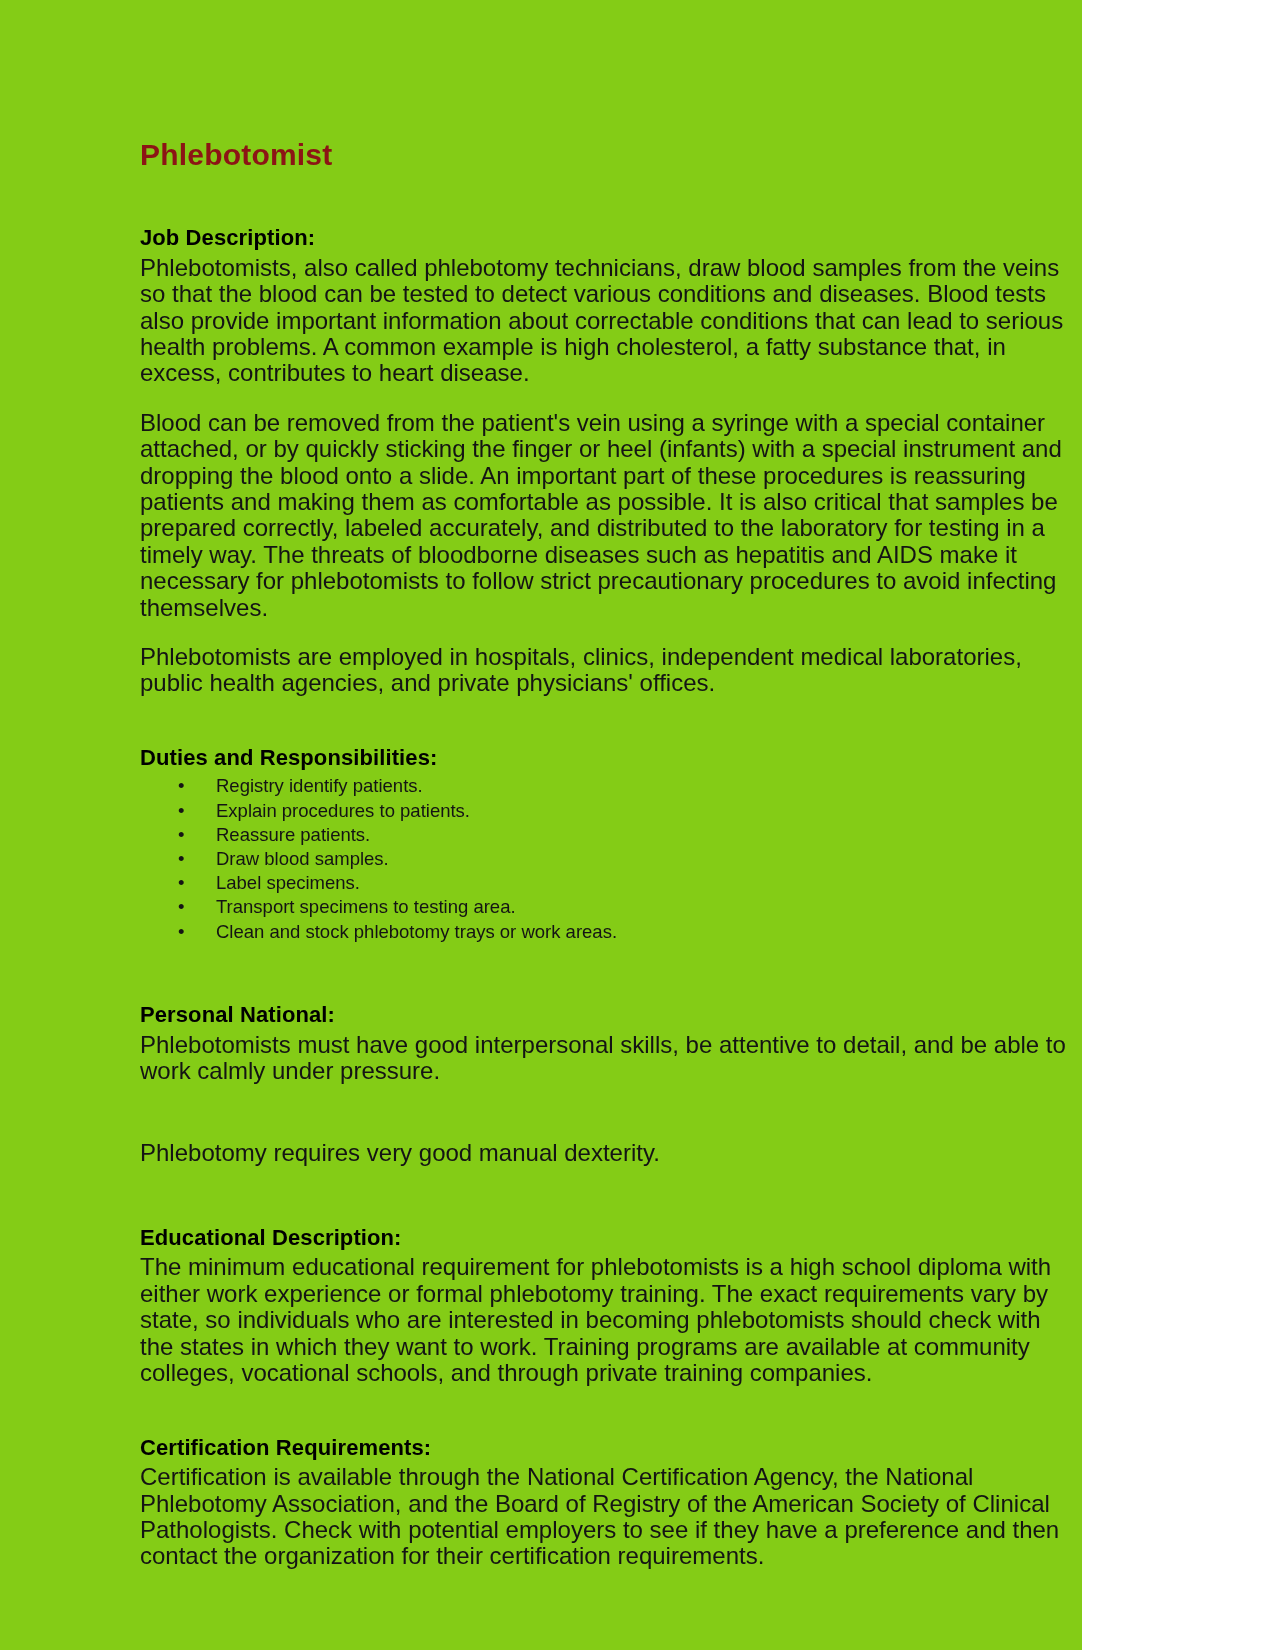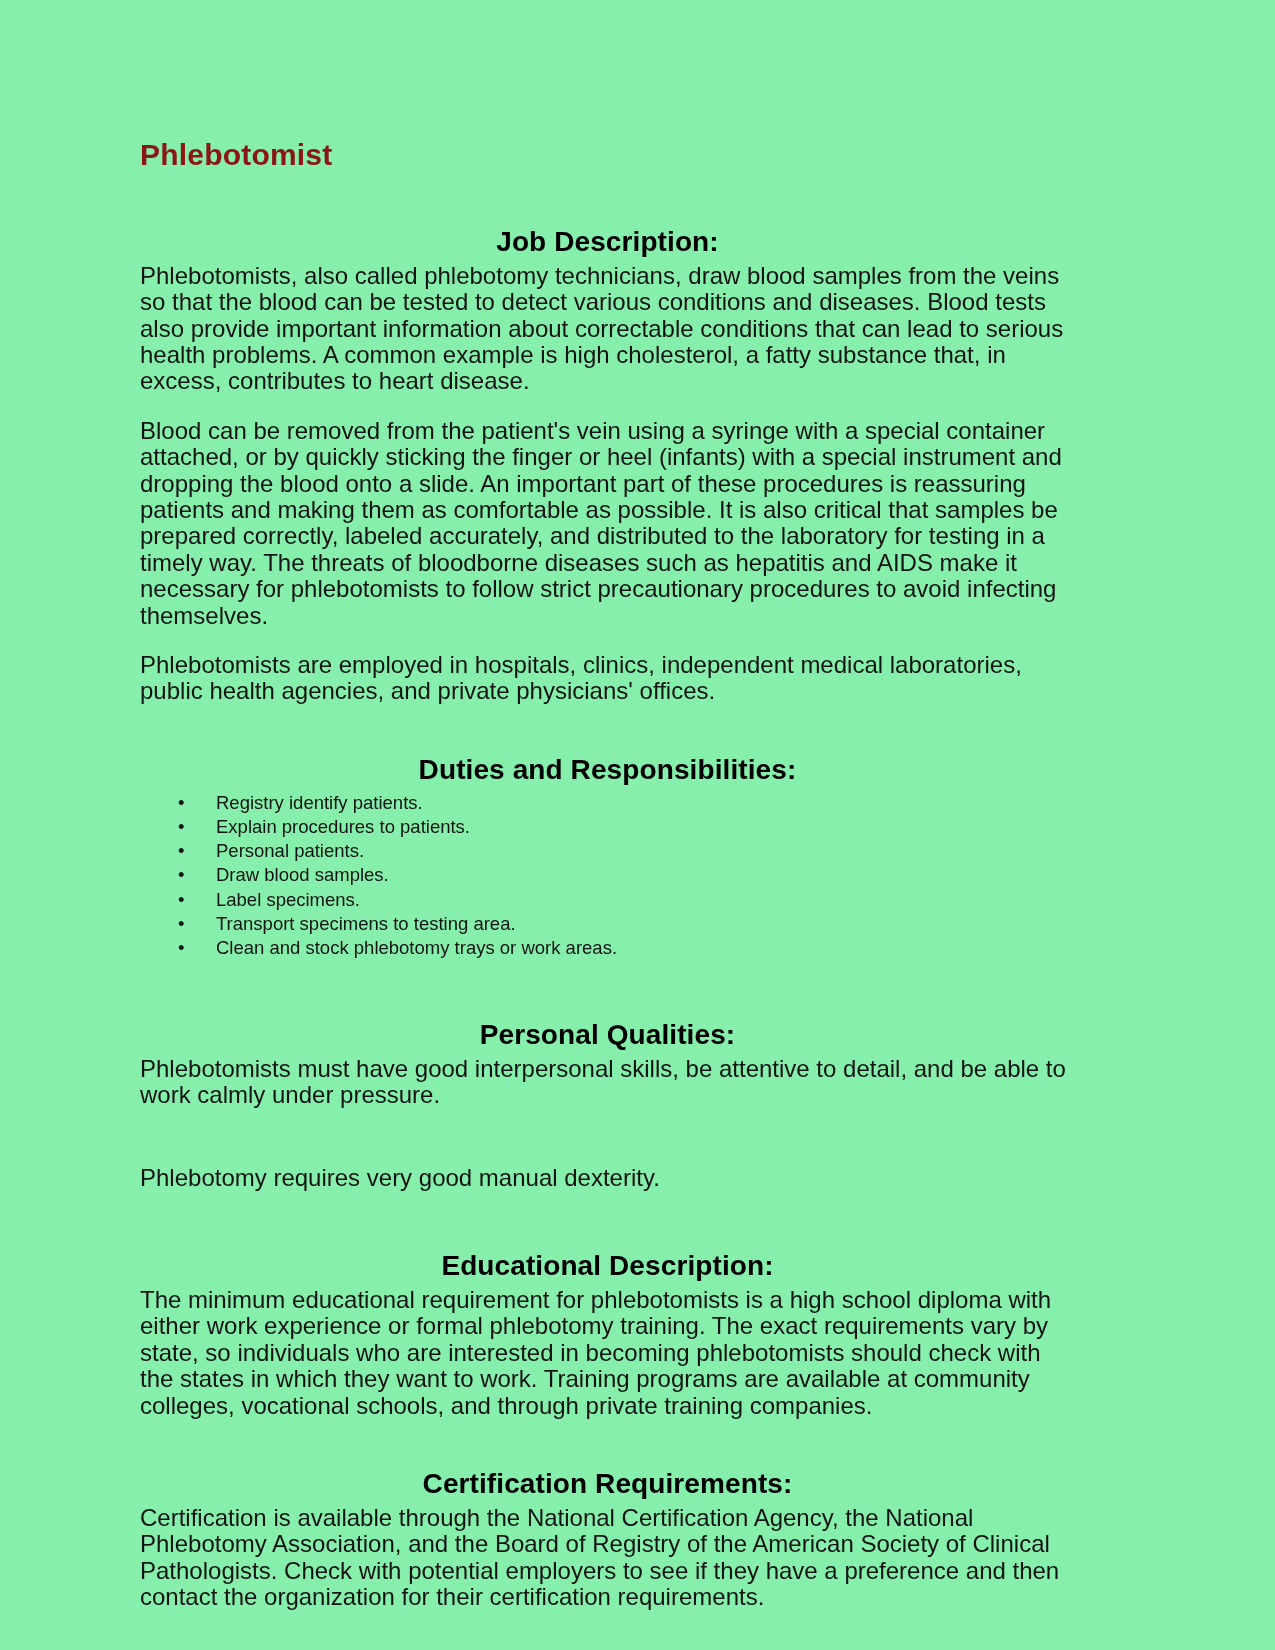--- a/index.html
+++ b/index.html
@@ -6,23 +6,23 @@
     margin: 0;
     padding: 0;
     background: #ffffff;
   }
   body {
     font-family: "Liberation Sans", "DejaVu Sans", sans-serif;
     color: #000000;
   }
   .page {
     position: relative;
-    width: 1275px;
+    width: 1082px;
     height: 1650px;
-    background: #86efac;
+    background: #84cc16;
     overflow: hidden;
     box-sizing: border-box;
   }
   .content {
     position: absolute;
     left: 140px;
     top: 138px;
     width: 935px;
   }
   .doc-title {
@@ -30,27 +30,26 @@
     font-weight: bold;
     color: #8c1515;
     letter-spacing: 0.2px;
     margin: 0 0 52px 0;
     line-height: 1.1;
   }
   .section {
     margin: 0 0 26px 0;
   }
   .section-heading {
-    font-size: 28px;
+    font-size: 22px;
     font-weight: bold;
     color: #000000;
     margin: 0 0 2px 0;
     line-height: 1.35;
     letter-spacing: 0.1px;
-    text-align: center;
   }
   .para {
     font-size: 24px;
     line-height: 26.4px;
     margin: 0;
     color: #141414;
     text-align: left;
   }
   .para + .para {
     margin-top: 23px;
@@ -100,21 +99,21 @@
         <li class="bullet-item">
           <span class="bullet-dot">•</span>
           <span>Registry identify patients.</span>
         </li>
         <li class="bullet-item">
           <span class="bullet-dot">•</span>
           <span>Explain procedures to patients.</span>
         </li>
         <li class="bullet-item">
           <span class="bullet-dot">•</span>
-          <span>Personal patients.</span>
+          <span>Reassure patients.</span>
         </li>
         <li class="bullet-item">
           <span class="bullet-dot">•</span>
           <span>Draw blood samples.</span>
         </li>
         <li class="bullet-item">
           <span class="bullet-dot">•</span>
           <span>Label specimens.</span>
         </li>
         <li class="bullet-item">
@@ -124,21 +123,21 @@
         <li class="bullet-item">
           <span class="bullet-dot">•</span>
           <span>Clean and stock phlebotomy trays or work areas.</span>
         </li>
       </ul>
     </div>
 
     <div class="sec-spacer-md"></div>
 
     <div class="section">
-      <h2 class="section-heading">Personal Qualities:</h2>
+      <h2 class="section-heading">Personal National:</h2>
       <p class="para">Phlebotomists must have good interpersonal skills, be attentive to detail, and be able to work calmly under pressure.</p>
     </div>
 
     <div class="sec-spacer-md"></div>
 
     <div class="section">
       <p class="para">Phlebotomy requires very good manual dexterity.</p>
     </div>
 
     <div class="sec-spacer-md"></div>

